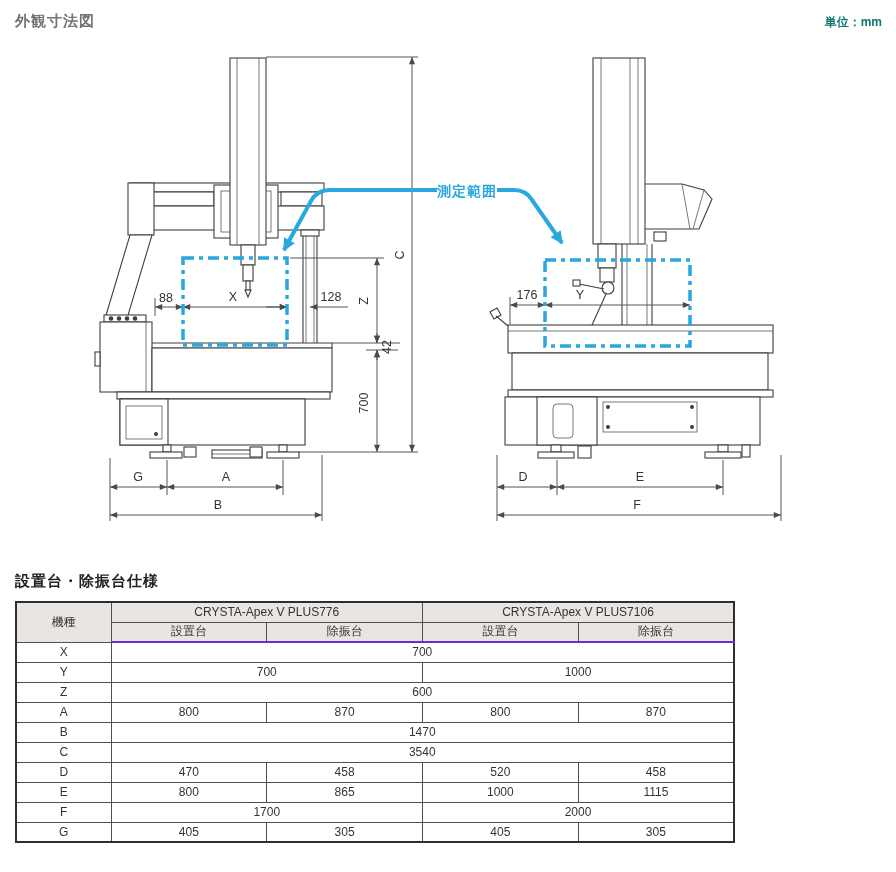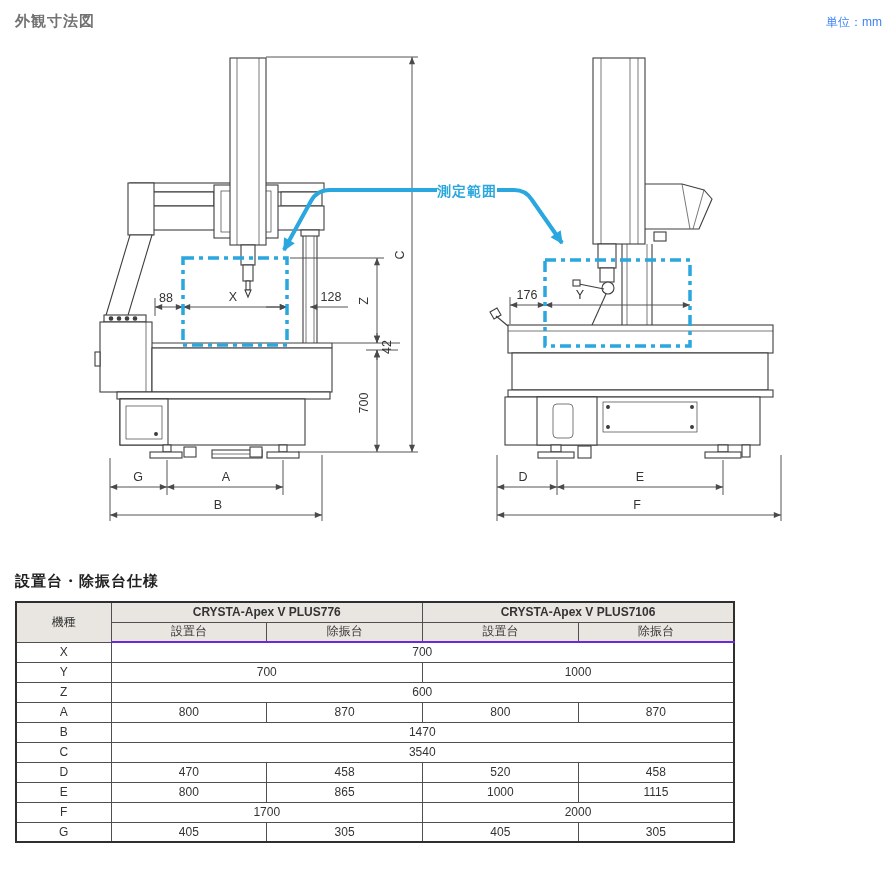--- a/index.html
+++ b/index.html
@@ -6,21 +6,21 @@
   * { box-sizing: border-box; }
   html,body { margin:0; padding:0; }
   body {
     width:896px; height:872px; background:#fff; position:relative;
     font-family:"Liberation Sans","DejaVu Sans",sans-serif; color:var(--txt);
   }
   .page-title {
     position:absolute; left:15px; top:12px;
     font-size:15px; font-weight:bold; color:#737373; letter-spacing:1px;
   }
-  .unit-label { position:absolute; right:14px; top:14px; font-size:12px; color:#3b82f6; }
+  .unit-label { position:absolute; right:14px; top:14px; font-size:12px; color:#0f766e;font-weight:bold; }
   .section-title {
     position:absolute; left:15px; top:572px;
     font-size:15px; font-weight:bold; color:#222; letter-spacing:1px;
   }
   svg.diagram { position:absolute; left:0; top:0; }
 
   
   .machine path, .machine rect, .machine line, .machine polygon, .machine circle {
     fill:#fff; stroke:var(--line); stroke-width:1.1;
   }
@@ -39,21 +39,21 @@
     position:absolute; left:15px; top:601px; width:720px;
     border-collapse:collapse; table-layout:fixed; border:2px solid #2f2f2f;
   }
   table.spec col.c0 { width:95px; }
   table.spec th, table.spec td {
     border:1px solid #4f4f4f; padding:0; height:20px;
     font-size:12px; font-weight:normal; text-align:center; color:#333;
   }
   table.spec thead th { background:var(--header_bg); }
   table.spec thead tr.subhead th { border-bottom:2px solid #6d28d9;margin-left:30px; }
-  table.spec th.model { font-weight:bold; }
+  table.spec th.model { font-weight:normal; }
   table.spec thead tr.modelrow th:first-child { border-bottom:1px solid #4f4f4f; }
 </style>
 </head>
 <body>
 
 <div class="page-title">外観寸法図</div>
 <div class="unit-label">単位：mm</div>
 
 <svg class="diagram" width="896" height="570" viewBox="0 0 896 570">
   <defs>

